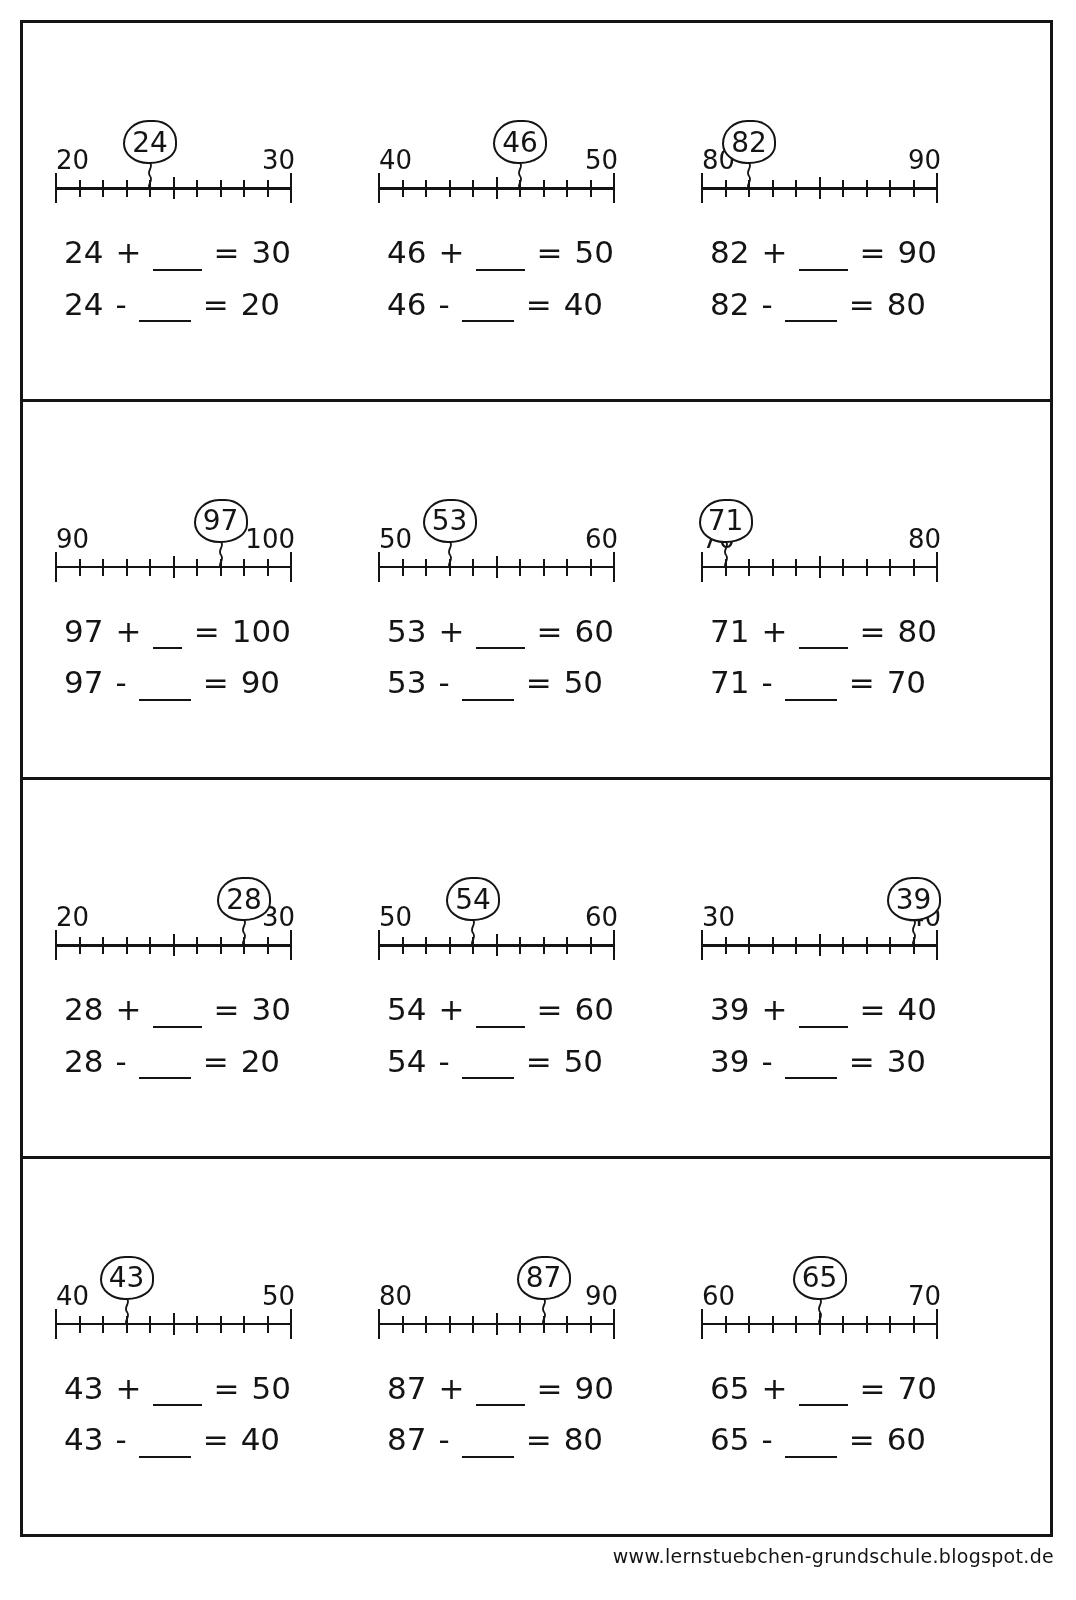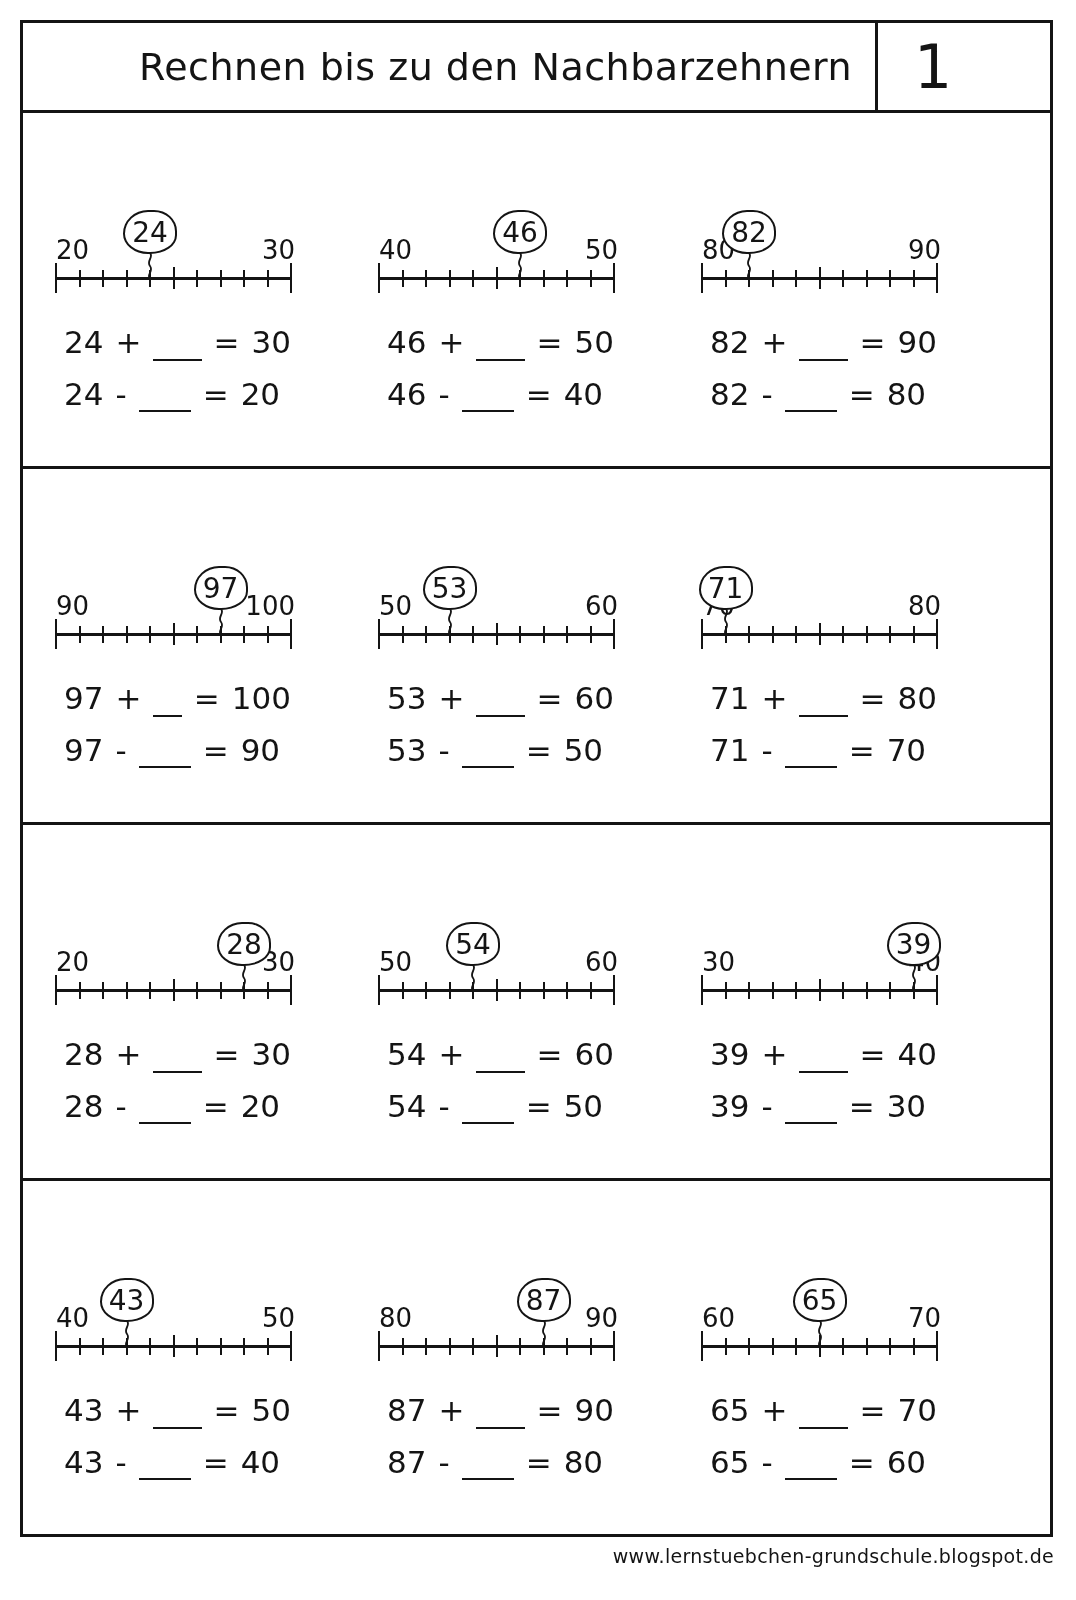--- a/index.html
+++ b/index.html
@@ -137,24 +137,20 @@
     right: 22px;
     top: 1545px;
     font-size: 19px;
     letter-spacing: 0.3px;
   }
 </style>
 </head>
 <body>
 
 <div class="frame">
-  <div class="title-bar">
-    <div class="title-text">Rechnen bis zu den Nachbarzehnern</div>
-    <div class="pagenum-cell">1</div>
-  </div>
   <div class="rows">
     <div class="row">
   <div class="block">
     <div class="nl-area">
       <span class="tens-label left">20</span>
       <span class="tens-label right">30</span>
       <div class="balloon" style="left: 40%;">
         <span class="balloon-circle">24</span>
         <svg class="squiggle" width="12" height="26" viewBox="0 0 12 26">
           <path d="M6 0 C10 4 2 8 6 13 C10 18 2 22 6 26" fill="none" stroke="#141414" stroke-width="1.8"></path>

